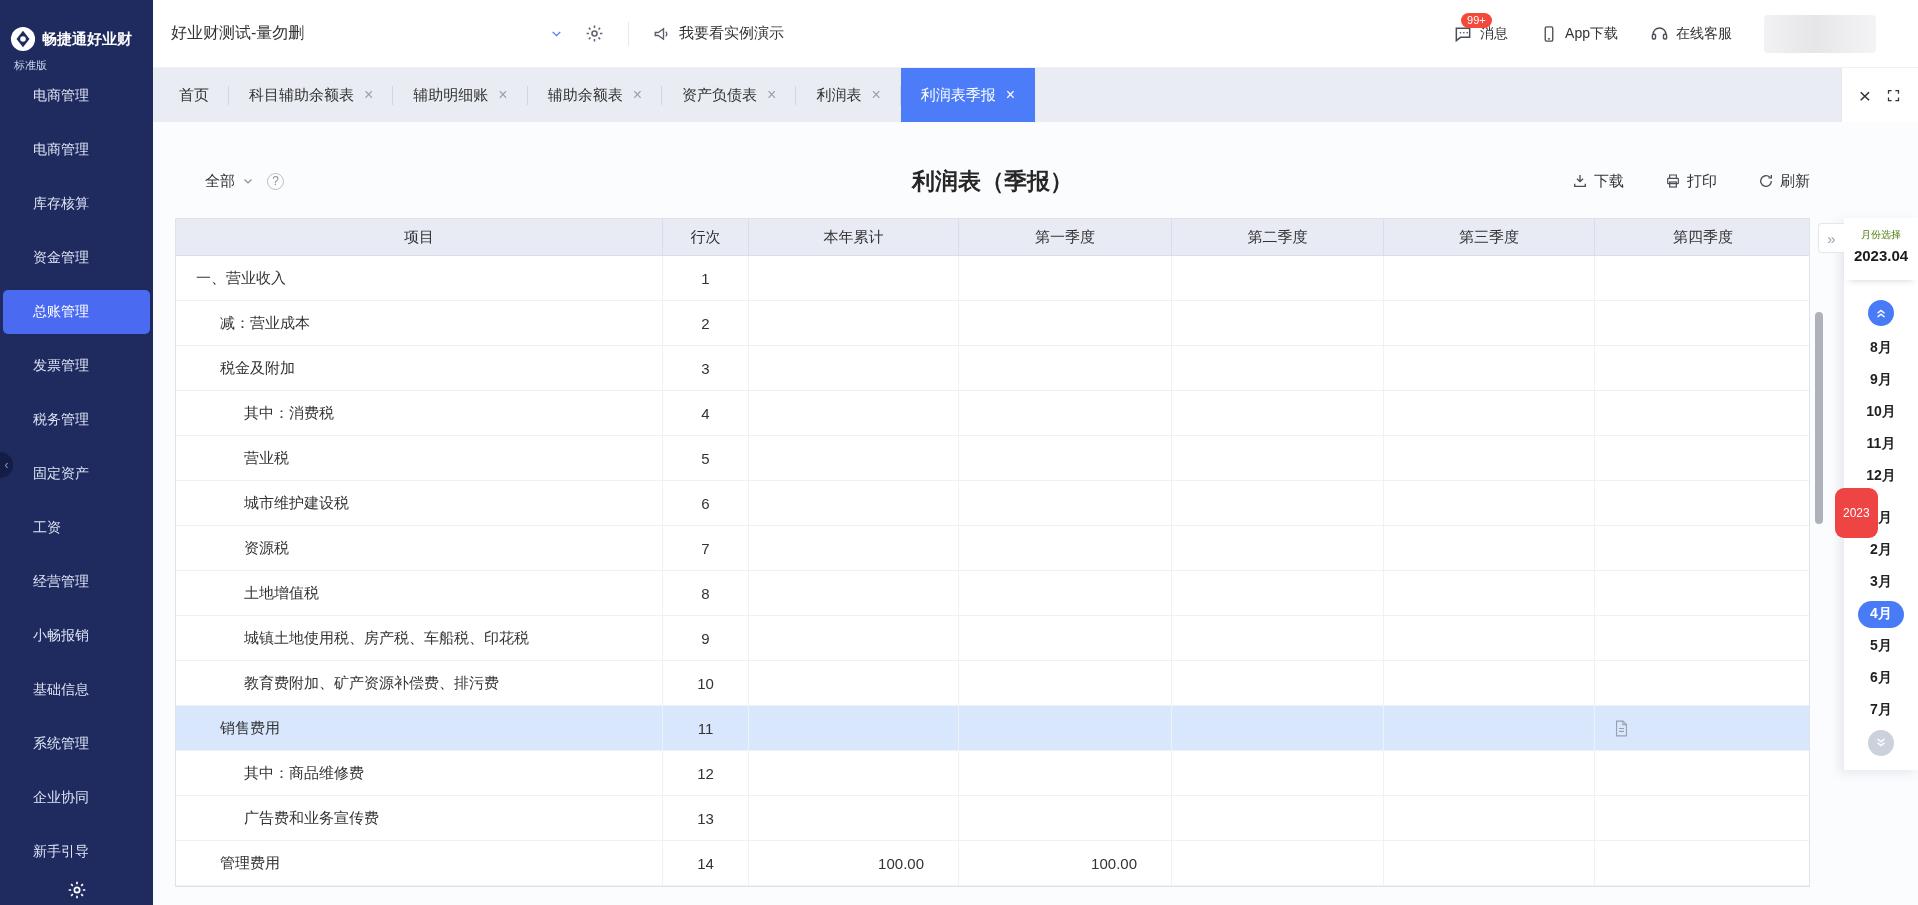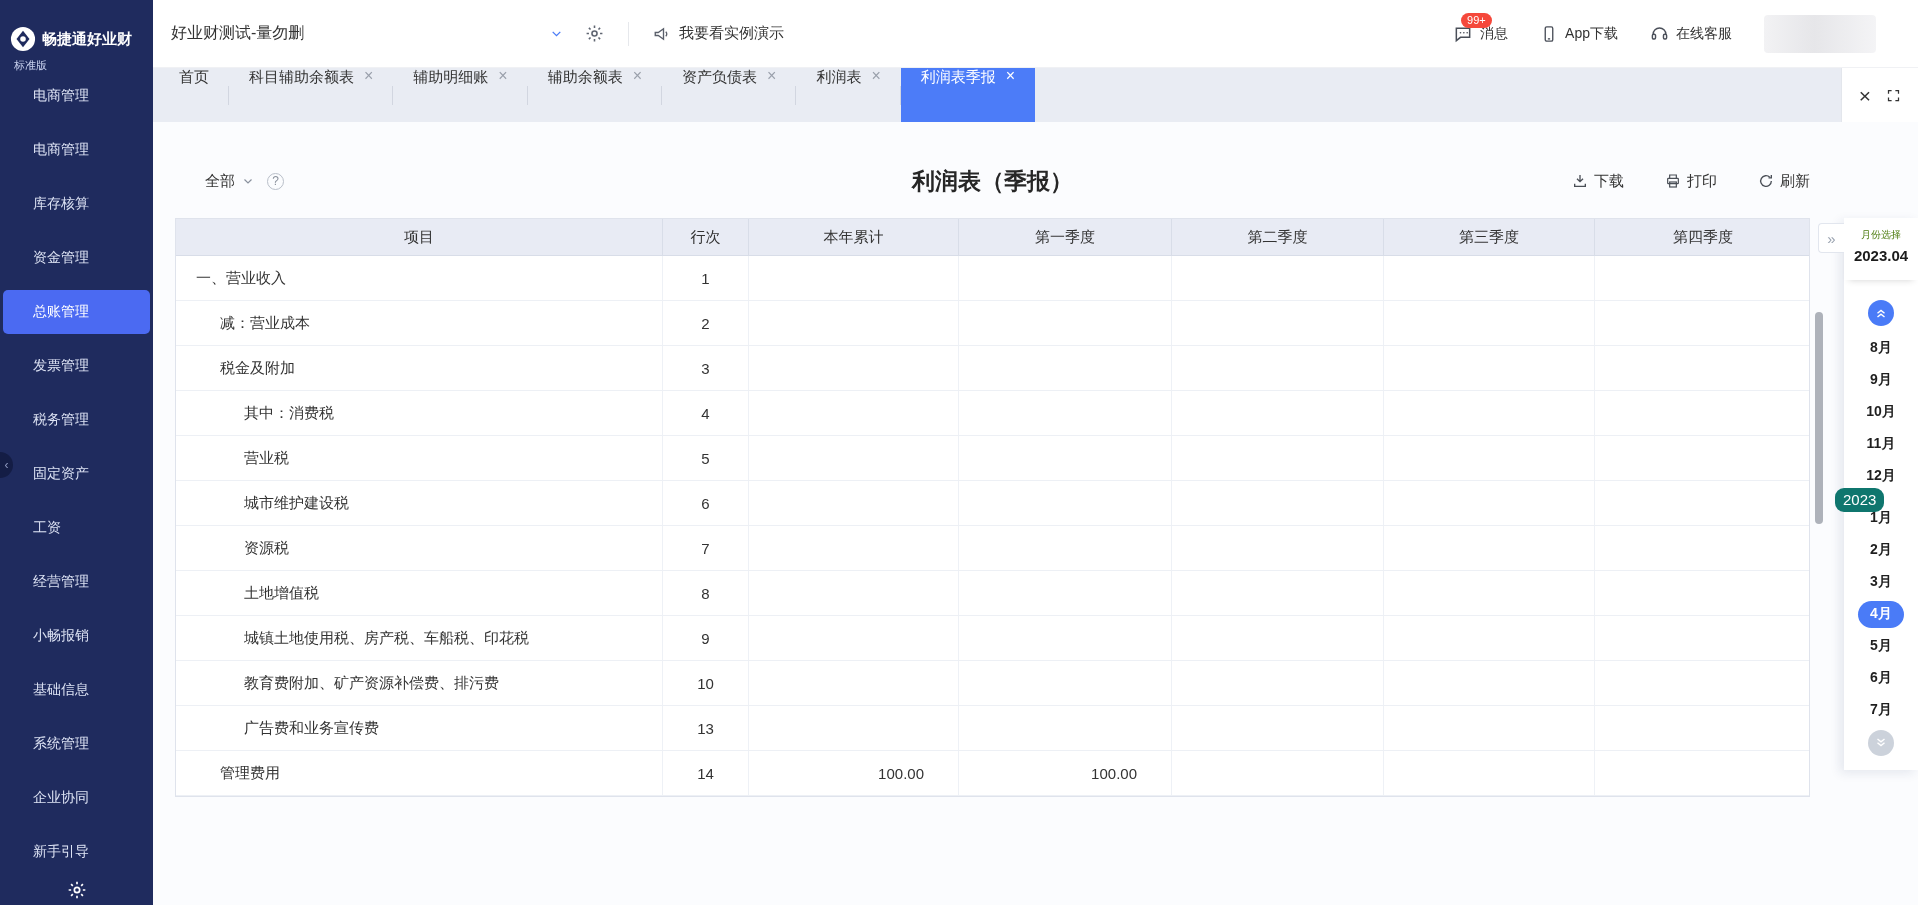--- a/index.html
+++ b/index.html
@@ -32,21 +32,21 @@
   .top-right{margin-left:auto;display:flex;align-items:center;gap:32px;margin-right:42px}
   .top-item{display:flex;align-items:center;gap:7px;font-size:14px;color:#333;cursor:pointer;position:relative}
   .top-item svg{color:#4a4f59}
   .badge{position:absolute;top:-11px;left:8px;background:#f5483b;color:#fff;font-size:11px;line-height:15px;
     padding:0 6px;border-radius:8px;white-space:nowrap}
   .avatar-blur{width:112px;height:38px;border-radius:4px;background:linear-gradient(90deg,#f2f2f4,#e6e6e9 45%,#f4f4f6);cursor:pointer}
 
   
   .tabbar{position:absolute;left:153px;top:68px;right:0;height:54px;background:#e9ecf3;display:flex;z-index:4}
   .tabs{display:flex;align-items:stretch;flex:1;padding-left:6px;overflow:hidden}
-  .tab{display:flex;padding:0 20px;font-size:15px;color:#333;position:relative;cursor:pointer;white-space:nowrap}
+  .tab{display:flex;align-items:center;padding:0 20px;font-size:15px;color:#333;position:relative;cursor:pointer;white-space:nowrap}
   .tab:not(.active)::after{content:"";position:absolute;right:0;top:18px;height:19px;width:1px;background:#d2d6e0}
   .tab .x{margin-left:10px;color:#9aa0ab;font-size:16px;line-height:1}
   .tab.active{background:#4c7cf8;color:#fff}
   .tab.active .x{color:#fff}
   .tab-actions{width:77px;background:#fff;border-left:1px solid #e3e6ec;display:flex;align-items:center;justify-content:center;gap:15px}
   .tab-close-all{font-size:21px;color:#333;cursor:pointer;line-height:1}
   .fullscreen{color:#333;cursor:pointer}
 
   
   .content{position:absolute;left:153px;top:122px;right:0;bottom:0;background:#fbfcfe}
@@ -87,21 +87,21 @@
   .mp-head{height:62px;text-align:center;padding-top:10px;box-shadow:0 5px 7px -5px rgba(0,0,0,.18);position:relative;z-index:2;background:#fff}
   .mp-title{font-size:10px;color:#4d7c0f}
   .mp-current{font-size:15px;font-weight:bold;color:#1c1c1c;margin-top:5px}
   .mp-up{width:26px;height:26px;border-radius:50%;background:#4a7bf7;margin:20px auto 0;display:flex;align-items:center;justify-content:center;cursor:pointer}
   .mp-down{width:26px;height:26px;border-radius:50%;background:#ccd2db;margin:4px auto 0;display:flex;align-items:center;justify-content:center;cursor:pointer}
   .mp-list{margin-top:6px}
   .m-row{height:32px;display:flex;align-items:center;justify-content:center;cursor:pointer}
   .m-lab{font-size:14px;font-weight:700;color:#1f1f1f}
   .m-lab.sel{background:#4a7bf7;color:#fff;width:46px;height:27px;border-radius:14px;display:flex;align-items:center;justify-content:center}
   .year-row{height:10px;position:relative}
-  .year-badge{position:absolute;left:-9px;top:-4px;background:#0f766e;color:#fff;font-size:15px;line-height:16px;padding:4px 8px;border-radius:9px}
+  .year-badge{position:absolute;left:-9px;top:-4px;background:#ef4444;color:#fff;font-size:12px;line-height:16px;padding:17px 8px;border-radius:9px}
 </style>
 </head>
 <body>
 
 <aside class="sidebar">
   <div class="logo">
     <div class="logo-row">
       <span>
         <svg width="26" height="26" viewBox="0 0 28 28">
             <circle cx="14" cy="14" r="13" fill="#fff"></circle>
@@ -428,20 +428,50 @@
           <div class="td c0 ind3">
             <span>教育费附加、矿产资源补偿费、排污费</span>
           </div>
           <div class="td c1">10</div>
           <div class="td val c2"></div>
           <div class="td val c3"></div>
           <div class="td val c4"></div>
           <div class="td val c5"></div>
           <div class="td val c6"></div>
         </div>
+        <div class="tr hl">
+          <div class="td c0 ind2">
+            <span>销售费用</span>
+          </div>
+          <div class="td c1">11</div>
+          <div class="td val c2"></div>
+          <div class="td val c3"></div>
+          <div class="td val c4"></div>
+          <div class="td val c5"></div>
+          <div class="td val c6">
+            <span class="doc-ic">
+              <svg width="15" height="17" viewBox="0 0 20 24" fill="none" stroke="#97a0b2" stroke-width="1.6">
+                <path d="M3 1.5h9l5 5V22.5H3z"></path>
+                <path d="M12 1.5v5h5"></path>
+                <path d="M6.5 12h7M6.5 16h7"></path>
+              </svg>
+            </span>
+          </div>
+        </div>
+        <div class="tr">
+          <div class="td c0 ind3">
+            <span>其中：商品维修费</span>
+          </div>
+          <div class="td c1">12</div>
+          <div class="td val c2"></div>
+          <div class="td val c3"></div>
+          <div class="td val c4"></div>
+          <div class="td val c5"></div>
+          <div class="td val c6"></div>
+        </div>
         <div class="tr">
           <div class="td c0 ind3">
             <span>广告费和业务宣传费</span>
           </div>
           <div class="td c1">13</div>
           <div class="td val c2"></div>
           <div class="td val c3"></div>
           <div class="td val c4"></div>
           <div class="td val c5"></div>
           <div class="td val c6"></div>

